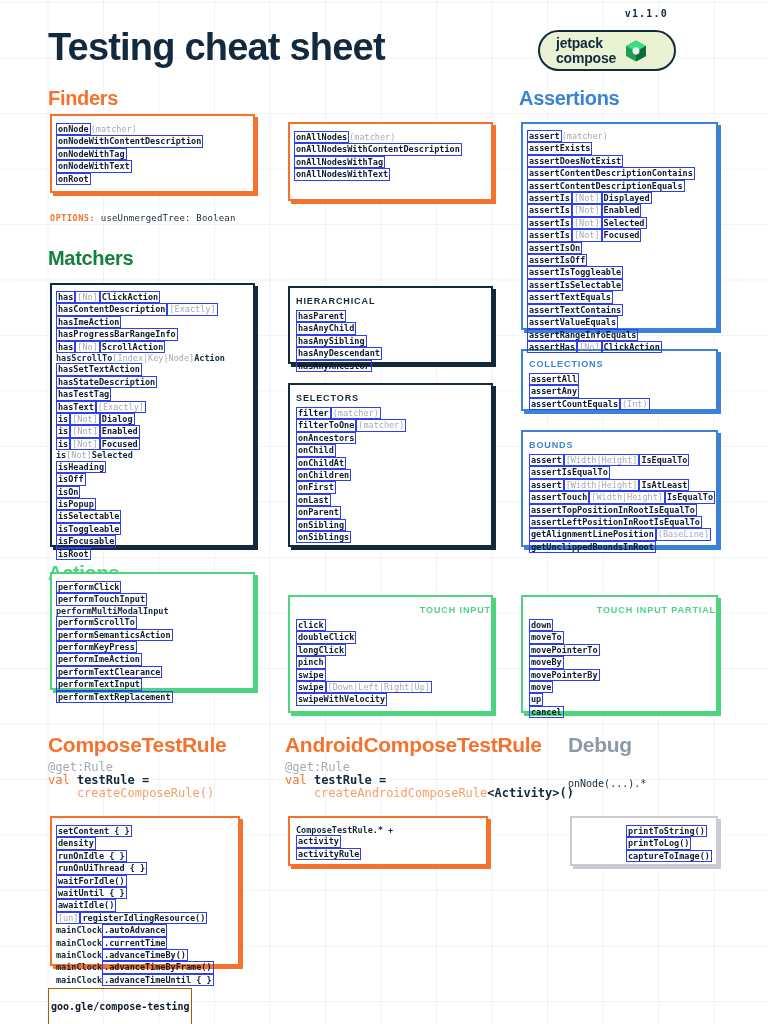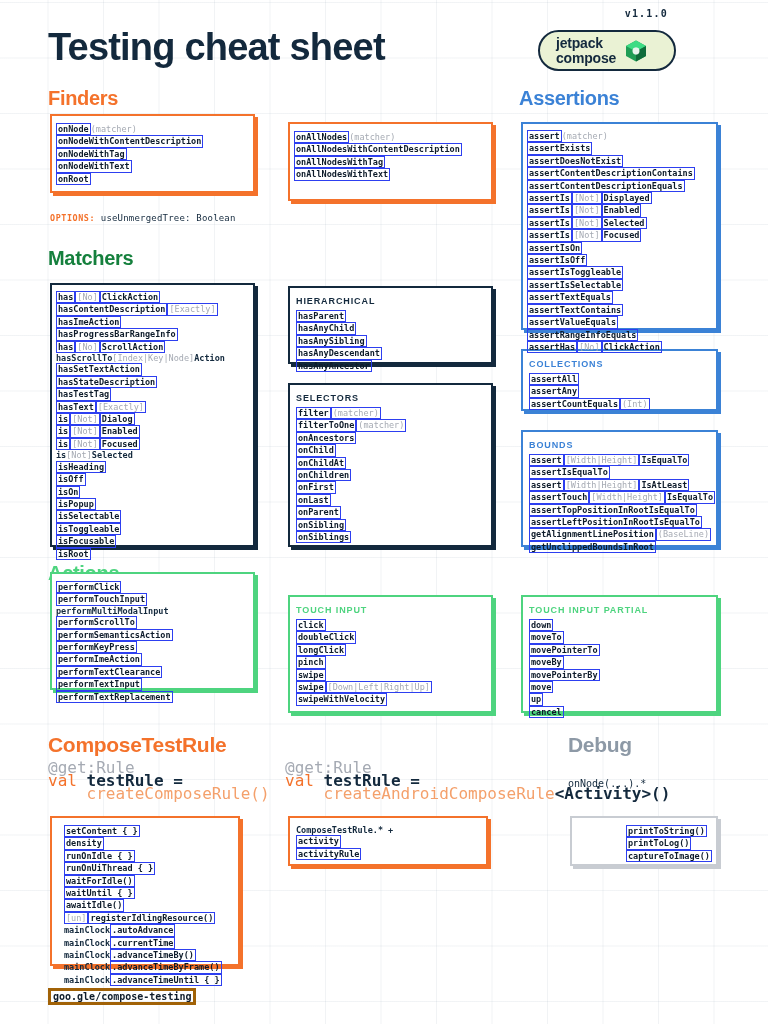--- a/index.html
+++ b/index.html
@@ -108,21 +108,21 @@
 
   .card-label {
     font-size: 9px;
     font-weight: bold;
     letter-spacing: 0.9px;
     margin-bottom: 4px;
     font-family: "Liberation Sans", sans-serif;
   }
   .lbl-navy  { color: #13293d; }
   .lbl-blue  { color: #3b82d6; }
-  .lbl-green { color: #4ed47f; }
+  .lbl-green { color: #4ed47f; text-align: right; }
 
   .code-list {
     font-family: "DejaVu Sans Mono", monospace;
     font-size: 8.5px;
     line-height: 10.4px;
     color: #13293d;
   }
   .code-list .ln { white-space: nowrap; }
   .tok {
     display: inline-block;
@@ -147,21 +147,21 @@
     color: #f4722b;
     font-weight: bold;
     letter-spacing: 0.6px;
     font-size: 8.4px;
   }
 
   
   .snippet {
     position: absolute;
     font-family: "DejaVu Sans Mono", monospace;
-    font-size: 16px;
+    font-size: 12px;
     line-height: 13px;
     color: #13293d;
     white-space: pre;
   }
   .snippet .anno { color: #a5aab3; }
   .snippet .kw   { color: #f4722b; }
   .snippet .fn   { color: #f4a06b; }
   .snippet .bld  { font-weight: bold; }
 
   
@@ -174,22 +174,22 @@
 
   
   .footer-link {
     position: absolute;
     left: 48px;
     top: 988px;
     font-family: "DejaVu Sans Mono", monospace;
     font-size: 10px;
     font-weight: bold;
     color: #0d1b2a;
-    border: 3px solid #a16207;
-    padding: 0 2px;
+    border: 1px solid #a16207;
+    padding: 12px 2px;
     text-align: right;
   }
 </style>
 </head>
 <body>
 
 <div id="grid-bg"></div>
 
 <div id="page">
 
@@ -394,37 +394,38 @@
           <div class="ln"><span class="tok">cancel</span></div>
         </div>
     </div>
   </div>
 
   <div class="sec-h h-orange" style="left:48px; top:733px; font-size:21px;">ComposeTestRule</div>
 
   <div class="snippet" style="left:48px; top:761px;"><div><span class="anno">@get:Rule</span></div><div><span class="kw">val </span><span class="bld">testRule</span><span class="bld"> =</span></div><div><span class="fn">    createComposeRule()</span></div></div>
 
   <div class="card orange" style="left:50px; top:816px; width:190px; height:150px;">
-    <div class="code-list" style="padding:7px 0 0 12px;">
+    <div class="code-list" style="padding:7px 0 0 4px;">
         <div class="ln"><span class="tok">setContent { }</span></div>
         <div class="ln"><span class="tok">density</span></div>
         <div class="ln"><span class="tok">runOnIdle { }</span></div>
         <div class="ln"><span class="tok">runOnUiThread { }</span></div>
         <div class="ln"><span class="tok">waitForIdle()</span></div>
         <div class="ln"><span class="tok">waitUntil { }</span></div>
         <div class="ln"><span class="tok">awaitIdle()</span></div>
         <div class="ln"><span class="tok muted">[un]</span><span class="tok">registerIdlingResource()</span></div>
         <div class="ln"><span class="plain">mainClock</span><span class="tok">.autoAdvance</span></div>
         <div class="ln"><span class="plain">mainClock</span><span class="tok">.currentTime</span></div>
         <div class="ln"><span class="plain">mainClock</span><span class="tok">.advanceTimeBy()</span></div>
         <div class="ln"><span class="plain">mainClock</span><span class="tok">.advanceTimeByFrame()</span></div>
         <div class="ln"><span class="plain">mainClock</span><span class="tok">.advanceTimeUntil { }</span></div>
       </div>
   </div>
 
+  <div class="sec-h h-orange" style="left:285px; top:733px; font-size:21px;">AndroidComposeTestRule</div>
 
   <div class="snippet" style="left:285px; top:761px;"><div><span class="anno">@get:Rule</span></div><div><span class="kw">val </span><span class="bld">testRule</span><span class="bld"> =</span></div><div><span class="fn">    createAndroidComposeRule</span><span class="bld">&lt;Activity&gt;()</span></div></div>
 
   <div class="card orange" style="left:288px; top:816px; width:200px; height:50px;">
     <div class="code-list" style="padding:7px 0 0 6px;">
         <div class="ln"><span class="plain">ComposeTestRule.* +</span></div>
         <div class="ln"><span class="tok">activity</span></div>
         <div class="ln"><span class="tok">activityRule</span></div>
       </div>
   </div>

